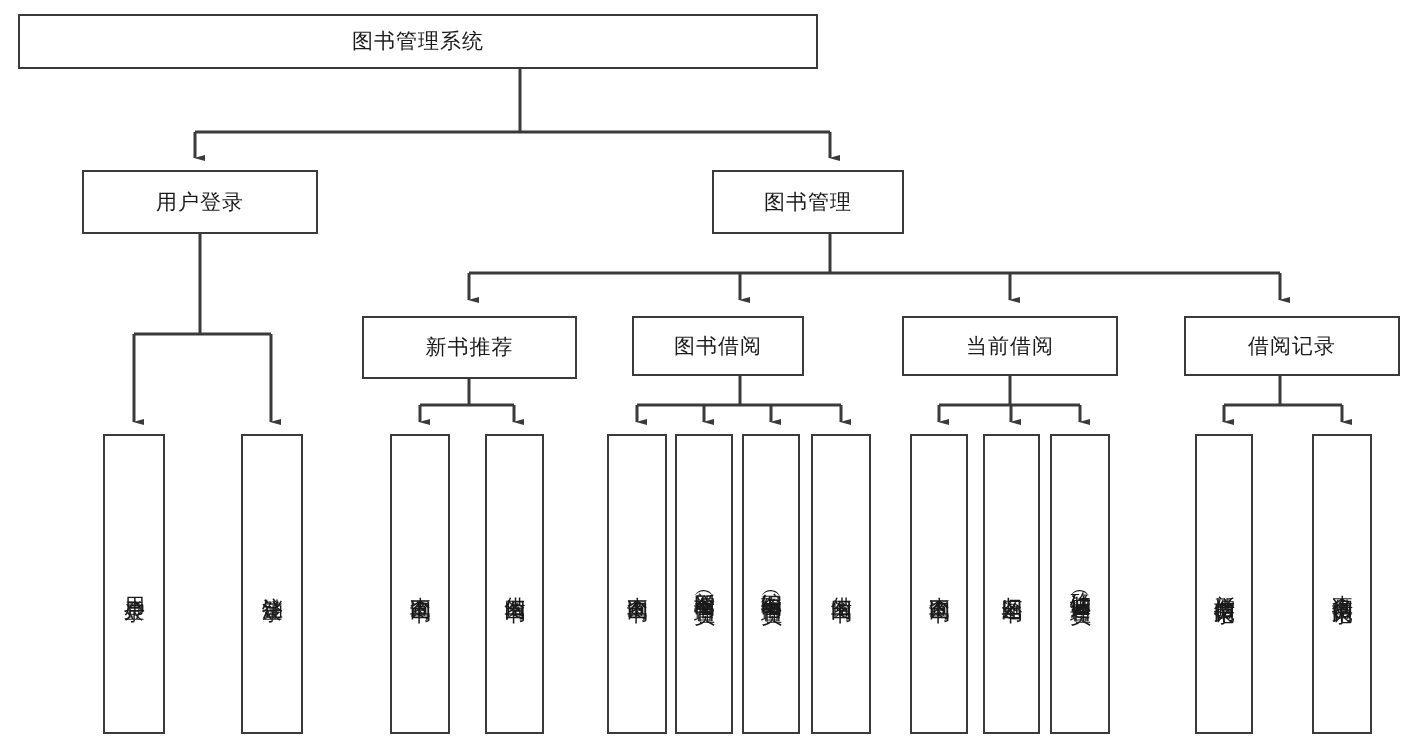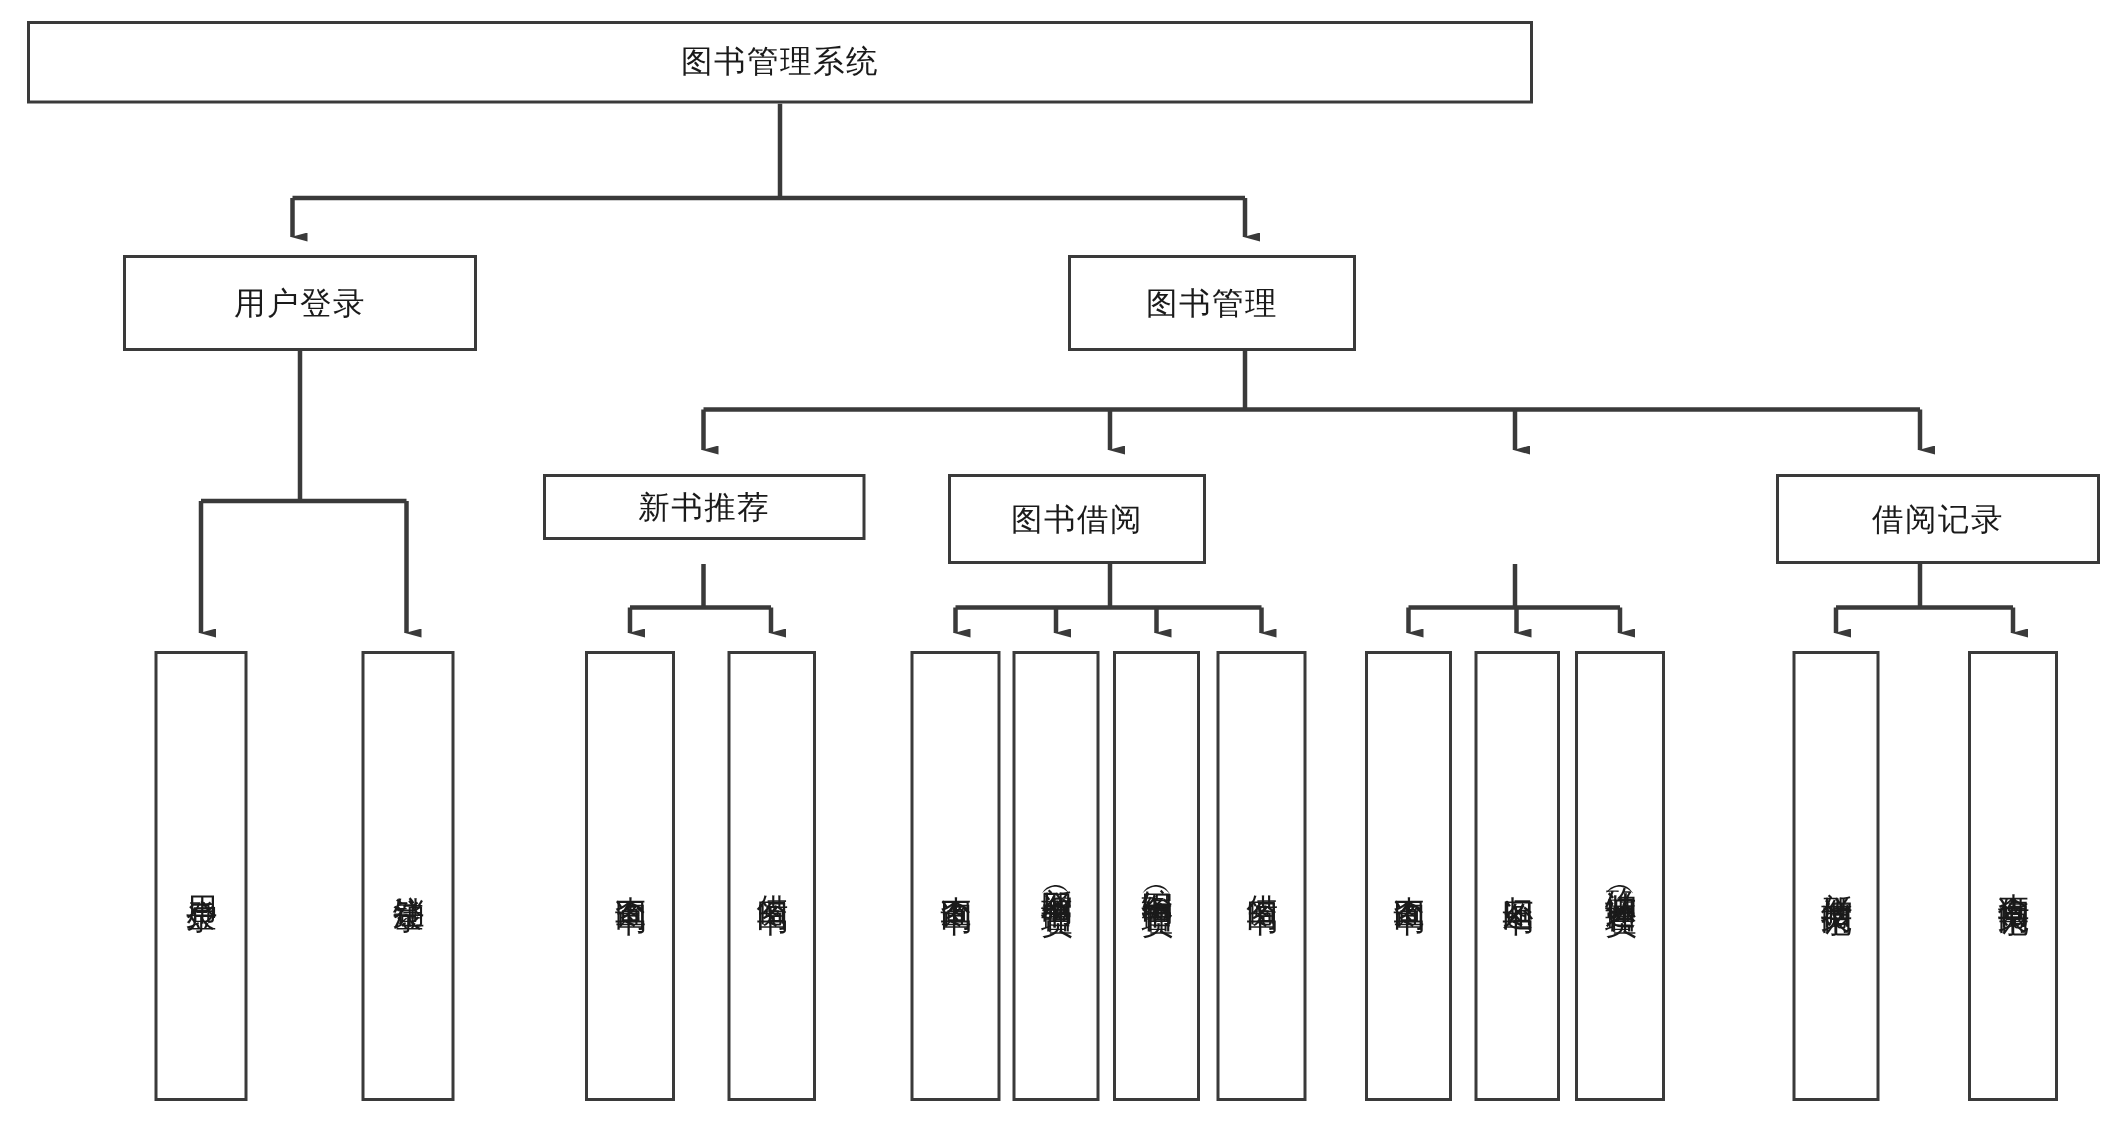--- a/index.html
+++ b/index.html
@@ -113,36 +113,39 @@
       <line x1="1011" y1="405" x2="1011" y2="422" marker-end="url(#arw)"></line>
       <line x1="1080" y1="405" x2="1080" y2="422" marker-end="url(#arw)"></line>
 
       <line x1="1280" y1="376" x2="1280" y2="405"></line>
       <line x1="1224" y1="405" x2="1342" y2="405"></line>
       <line x1="1224" y1="405" x2="1224" y2="422" marker-end="url(#arw)"></line>
       <line x1="1342" y1="405" x2="1342" y2="422" marker-end="url(#arw)"></line>
     </g>
   </svg>
 
-  <div class="node root" style="left:18px; top:14px; width:1004px; height:55px;">
+  <div class="node root" style="left:18px; top:14px; width:800px; height:55px;">
     <span class="node-label">图书管理系统</span>
   </div>
 
   <div class="node l2" style="left:82px; top:170px; width:236px; height:64px;">
     <span class="node-label">用户登录</span>
   </div>
   <div class="node l2" style="left:712px; top:170px; width:192px; height:64px;">
     <span class="node-label">图书管理</span>
   </div>
 
-  <div class="node l3" style="left:362px; top:316px; width:215px; height:44px;">
+  <div class="node l3" style="left:362px; top:316px; width:215px; height:63px;">
     <span class="node-label">新书推荐</span>
   </div>
   <div class="node l3" style="left:632px; top:316px; width:172px; height:60px;">
     <span class="node-label">图书借阅</span>
+  </div>
+  <div class="node l3" style="left:902px; top:316px; width:216px; height:60px;">
+    <span class="node-label">当前借阅</span>
   </div>
   <div class="node l3" style="left:1172px; top:316px; width:216px; height:60px;margin-left:12px;">
     <span class="node-label">借阅记录</span>
   </div>
 
   <div class="node leaf" style="left:103px; top:434px; width:62px; height:300px;">
     <span class="node-label">用户登录</span>
   </div>
   <div class="node leaf" style="left:241px; top:434px; width:62px; height:300px;">
     <span class="node-label">注销登录</span>

